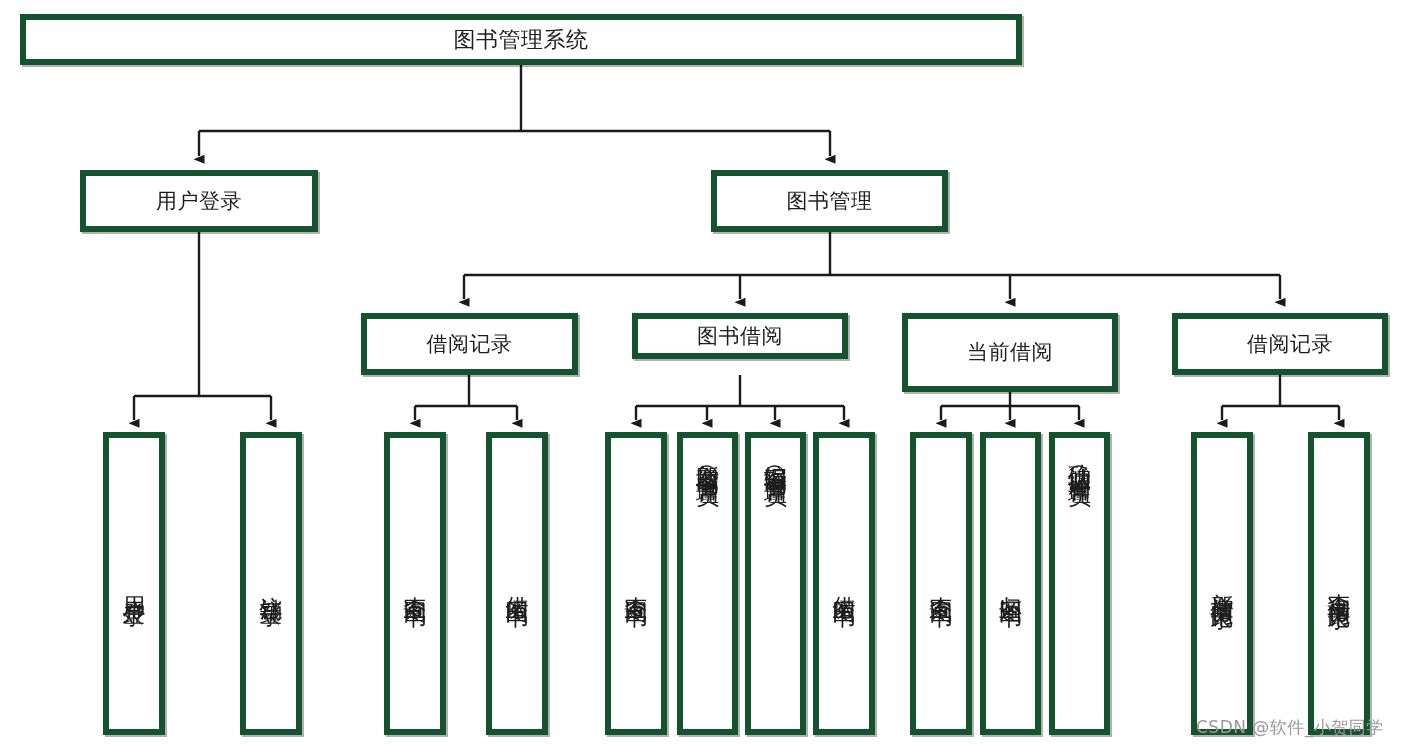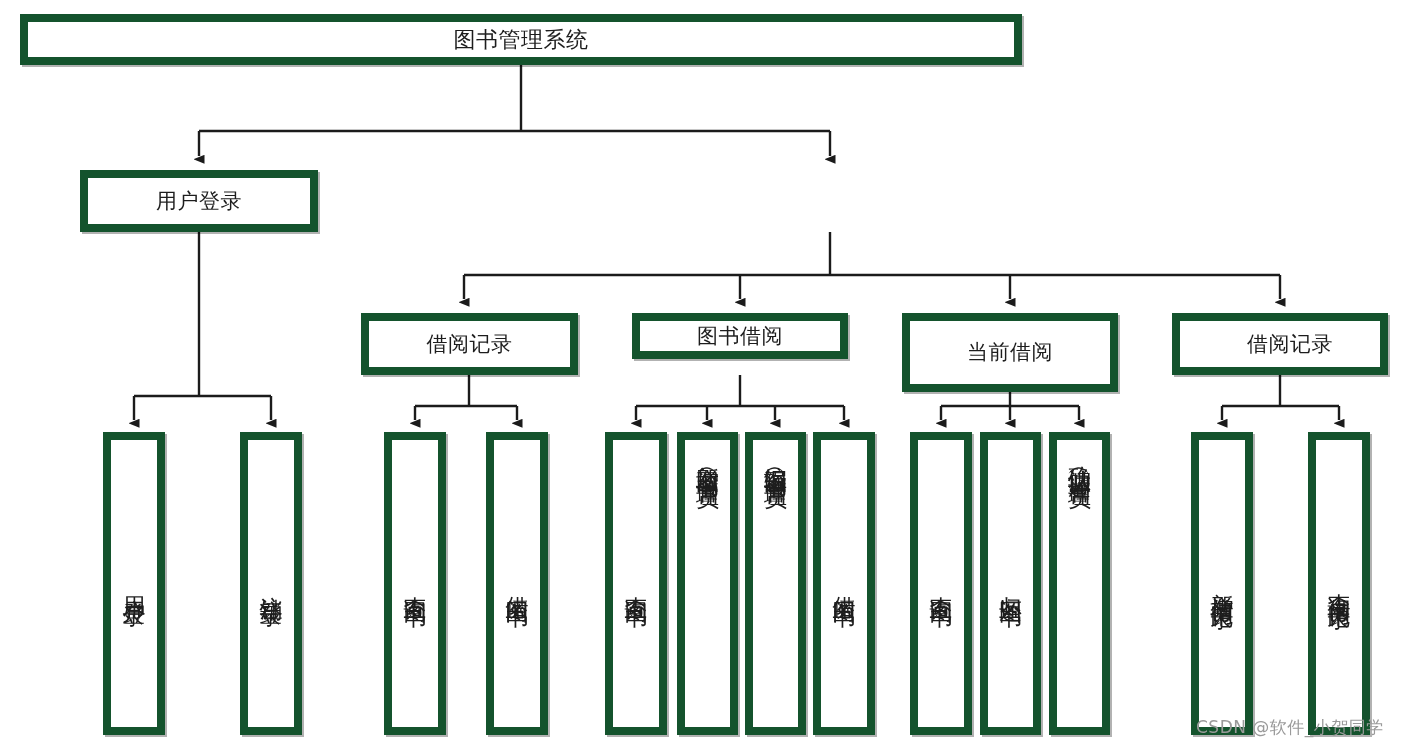--- a/index.html
+++ b/index.html
@@ -23,21 +23,21 @@
     left: 0;
     top: 0;
     width: 1405px;
     height: 747px;
     pointer-events: none;
   }
   .node {
     position: absolute;
     box-sizing: border-box;
     background: #ffffff;
-    border: 8px solid #14532d;
+    border: 6px solid #14532d;
     box-shadow: 2px 2px 0 rgba(0,0,0,0.30);
     display: flex;
     align-items: center;
     justify-content: center;
     color: #1d1d1d;
     z-index: 2;
   }
   .node .label {
     display: block;
     line-height: 1.18;
@@ -135,20 +135,23 @@
     </g>
   </svg>
 
   <div class="node h root" style="left:20px; top:14px; width:1002px; height:51px;">
     <span class="label">图书管理系统</span>
   </div>
 
   <div class="node h" style="left:80px; top:170px; width:238px; height:62px;">
     <span class="label">用户登录</span>
   </div>
+  <div class="node h" style="left:711px; top:170px; width:237px; height:62px;">
+    <span class="label">图书管理</span>
+  </div>
 
   <div class="node h" style="left:361px; top:313px; width:217px; height:62px;">
     <span class="label">借阅记录</span>
   </div>
   <div class="node h" style="left:632px; top:313px; width:216px; height:46px;">
     <span class="label">图书借阅</span>
   </div>
   <div class="node h" style="left:902px; top:313px; width:216px; height:79px;">
     <span class="label">当前借阅</span>
   </div>

